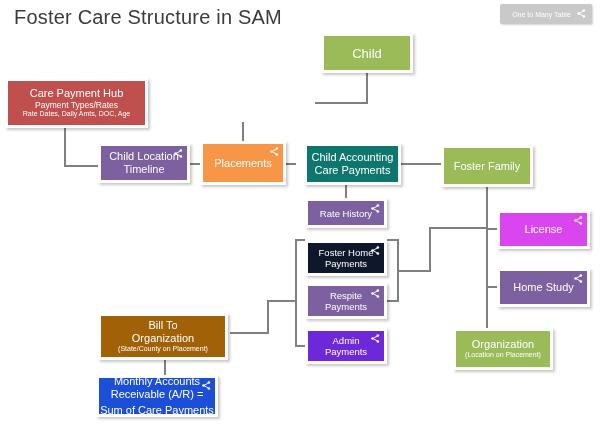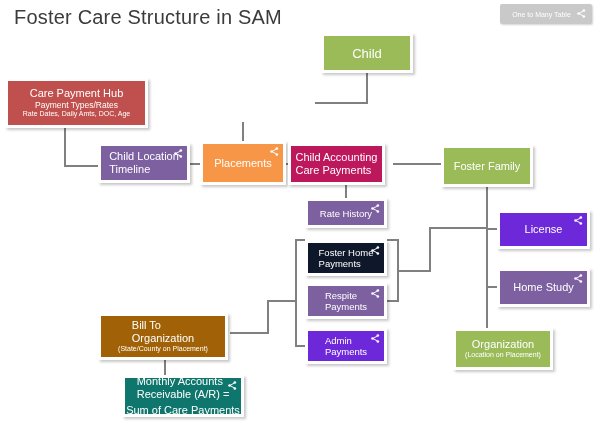--- a/index.html
+++ b/index.html
@@ -40,20 +40,21 @@
   svg.wires{position:absolute;left:0;top:0;width:600px;height:425px;}
   svg.wires line, svg.wires path{stroke:#808080;stroke-width:2;fill:none;}
 
   .node{
     position:absolute;
     box-sizing:border-box;
     border:3px solid #ffffff;
     box-shadow:1.5px 1.5px 2.5px rgba(0,0,0,.22);
     display:flex;flex-direction:column;
     align-items:center;justify-content:center;
+    text-align:center;
     color:#ffffff;
     overflow:hidden;
   }
   .node .t1{font-size:11px;line-height:13px;white-space:pre-line;}
   .node .t2{font-size:8.5px;line-height:10px;white-space:pre-line;}
   .node .t3{font-size:7px;line-height:8.5px;white-space:pre-line;}
   .node.big .t1{font-size:13px;line-height:15px;}
   .node.sm  .t1{font-size:9.5px;line-height:11px;}
 </style>
 </head>
@@ -140,31 +141,31 @@
           <g fill="#ffffff">
             <circle cx="7.6" cy="1.6" r="1.45"></circle>
             <circle cx="7.6" cy="8.4" r="1.45"></circle>
             <circle cx="1.7" cy="5" r="1.45"></circle>
             <rect x="2.3" y="4.4" width="5.3" height="0.95" transform="rotate(-30 2.3 4.9)"></rect>
             <rect x="2.3" y="4.6" width="5.3" height="0.95" transform="rotate(30 2.3 5.1)"></rect>
           </g>
         </svg>
       </span>
     </div>
-    <div class="node" style="left: 288px; top: 143px; width: 97px; height: 42px; background: #be185d; position: absolute;">
+    <div class="node" style="left: 304px; top: 143px; width: 97px; height: 42px; background: #0f766e; position: absolute;">
       <div class="t1">Child Accounting
 Care Payments</div>
     </div>
     <div class="node big" style="left: 321px; top: 33px; width: 92px; height: 40px; background: rgb(155, 187, 89); position: absolute;">
       <div class="t1">Child</div>
     </div>
     <div class="node" style="left: 441px; top: 145px; width: 92px; height: 42px; background: rgb(155, 187, 89); position: absolute;">
       <div class="t1">Foster Family</div>
     </div>
-    <div class="node" style="left: 497px; top: 210px; width: 93px; height: 39px; background: #6d28d9; position: absolute;">
+    <div class="node" style="left: 497px; top: 210px; width: 93px; height: 39px; background: #d946ef; position: absolute;">
       <div class="t1">License</div>
       <span class="share-icon" style="right: 4px; top: 3px;">
         <svg viewBox="0 0 10 10">
           <g fill="#ffffff">
             <circle cx="7.6" cy="1.6" r="1.45"></circle>
             <circle cx="7.6" cy="8.4" r="1.45"></circle>
             <circle cx="1.7" cy="5" r="1.45"></circle>
             <rect x="2.3" y="4.4" width="5.3" height="0.95" transform="rotate(-30 2.3 4.9)"></rect>
             <rect x="2.3" y="4.6" width="5.3" height="0.95" transform="rotate(30 2.3 5.1)"></rect>
           </g>
@@ -246,21 +247,21 @@
             <rect x="2.3" y="4.6" width="5.3" height="0.95" transform="rotate(30 2.3 5.1)"></rect>
           </g>
         </svg>
       </span>
     </div>
     <div class="node" style="left: 98px; top: 313px; width: 130px; height: 47px; background: #a16207; position: absolute;">
       <div class="t1">Bill To
 Organization</div>
       <div class="t3">(State/County on Placement)</div>
     </div>
-    <div class="node" style="left: 122px; top: 375px; width: 122px; height: 42px; background: #0f766e; position: absolute;">
+    <div class="node" style="left: 96px; top: 375px; width: 122px; height: 42px; background: #1d4ed8; position: absolute;">
       <div class="t1">Monthly Accounts
 Receivable (A/R) =</div>
       <div class="t1" style="margin-top: 3px;">Sum of Care Payments</div>
       <span class="share-icon" style="right: 4px; top: 3px;">
         <svg viewBox="0 0 10 10">
           <g fill="#ffffff">
             <circle cx="7.6" cy="1.6" r="1.45"></circle>
             <circle cx="7.6" cy="8.4" r="1.45"></circle>
             <circle cx="1.7" cy="5" r="1.45"></circle>
             <rect x="2.3" y="4.4" width="5.3" height="0.95" transform="rotate(-30 2.3 4.9)"></rect>

